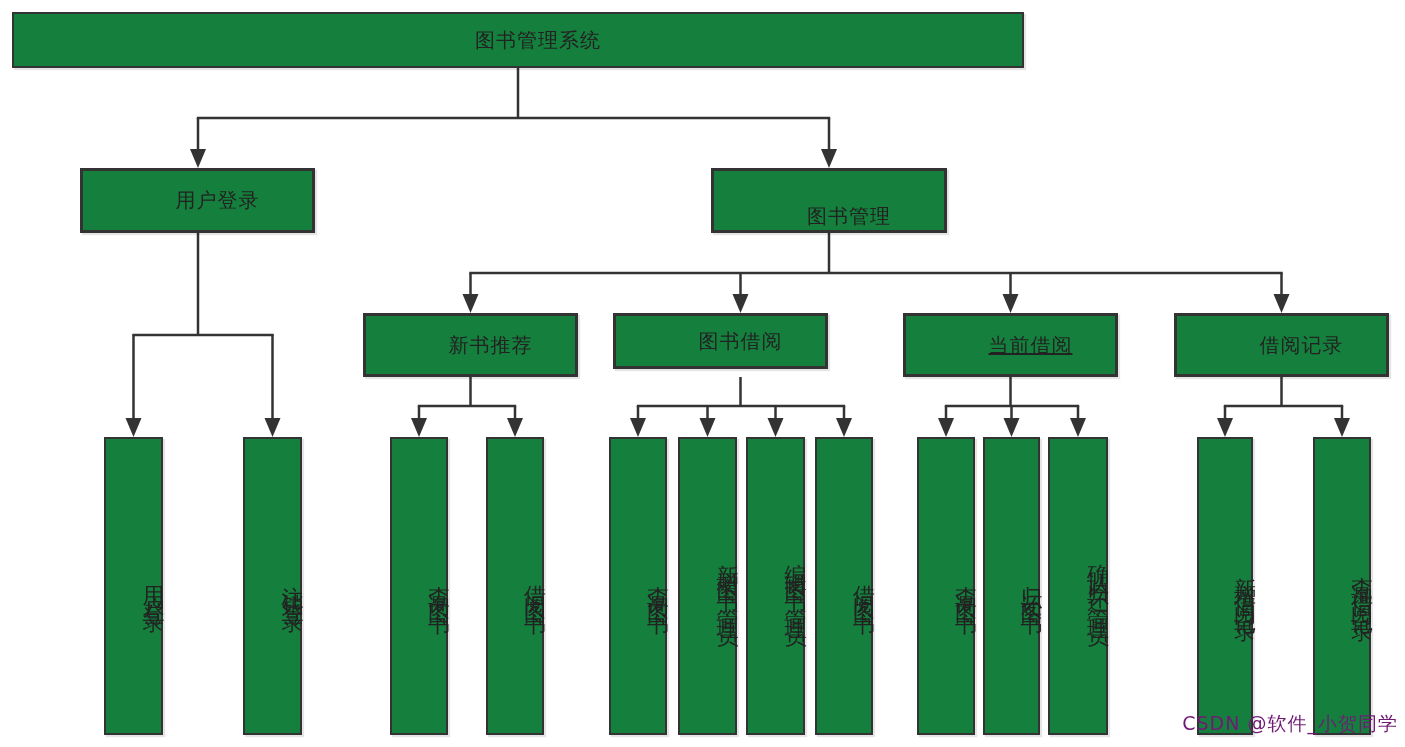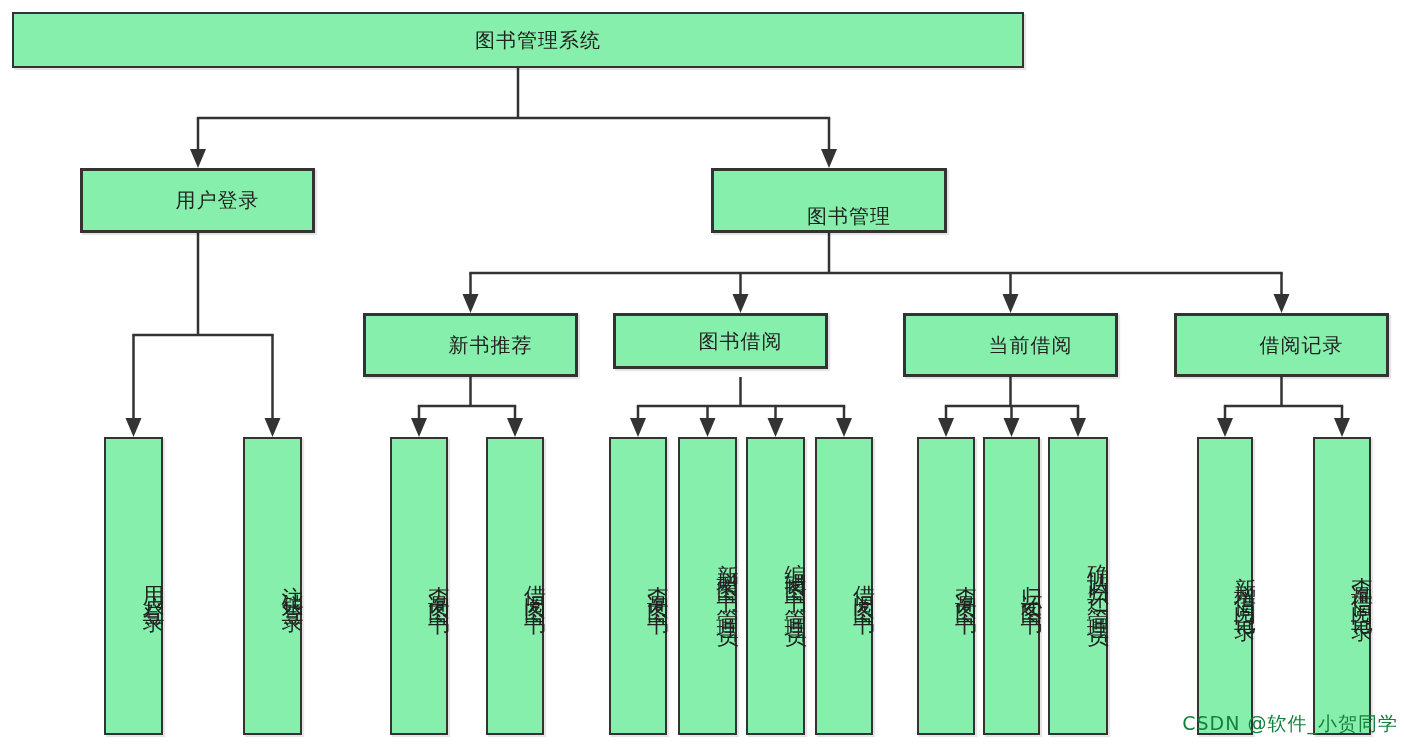--- a/index.html
+++ b/index.html
@@ -6,41 +6,41 @@
   .canvas{
     position:relative;
     width:1405px;height:747px;
     background:#ffffff;
     font-family:"DejaVu Sans","Liberation Sans",sans-serif;
     overflow:hidden;
   }
   .connectors{position:absolute;left:0;top:0;width:1405px;height:747px;pointer-events:none;}
   .box{
     position:absolute;
-    background:#86efac;
+    background:#15803d;
     border:2px solid #333333;
     box-sizing:border-box;
     display:flex;align-items:center;justify-content:center;
     color:#222222;
     box-shadow:2px 2px 1px rgba(0,0,0,0.10);
     padding-left:40px;
   }
   .hbox{font-size:20px;letter-spacing:1px;}
   .b3{border-width:3px;}
   .vbox{
     writing-mode:vertical-rl;
     font-size:22px;
     line-height:1;
     letter-spacing:9px;
   }
   .watermark{
     position:absolute;
     top:711px;right:7px;
     font-size:19px;
-    color:#15803d;
+    color:#701a75;
     letter-spacing:1px;
     white-space:nowrap;
     z-index:5;
   }
 </style>
 </head>
 <body>
 
 <div class="canvas">
 
@@ -124,21 +124,21 @@
   <div class="box hbox b3" style="left:711px;top:168px;width:236px;height:65px;align-items:flex-end;">
     <span>图书管理</span>
   </div>
 
   <div class="box hbox b3" style="left:363px;top:313px;width:215px;height:64px;text-align:center;">
     <span>新书推荐</span>
   </div>
   <div class="box hbox b3" style="left:613px;top:313px;width:215px;height:56px;">
     <span>图书借阅</span>
   </div>
-  <div class="box hbox b3" style="left:903px;top:313px;width:215px;height:64px;">
+  <div class="box hbox b3" style="left:903px;top:313px;width:215px;height:64px;text-decoration:underline;">
     <span>当前借阅</span>
   </div>
   <div class="box hbox b3" style="left:1174px;top:313px;width:215px;height:64px;">
     <span>借阅记录</span>
   </div>
 
   <div class="box vbox" style="left:104px;top:437px;width:59px;height:298px;">
     <span>用户登录</span>
   </div>
   <div class="box vbox" style="left:243px;top:437px;width:59px;height:298px;">

